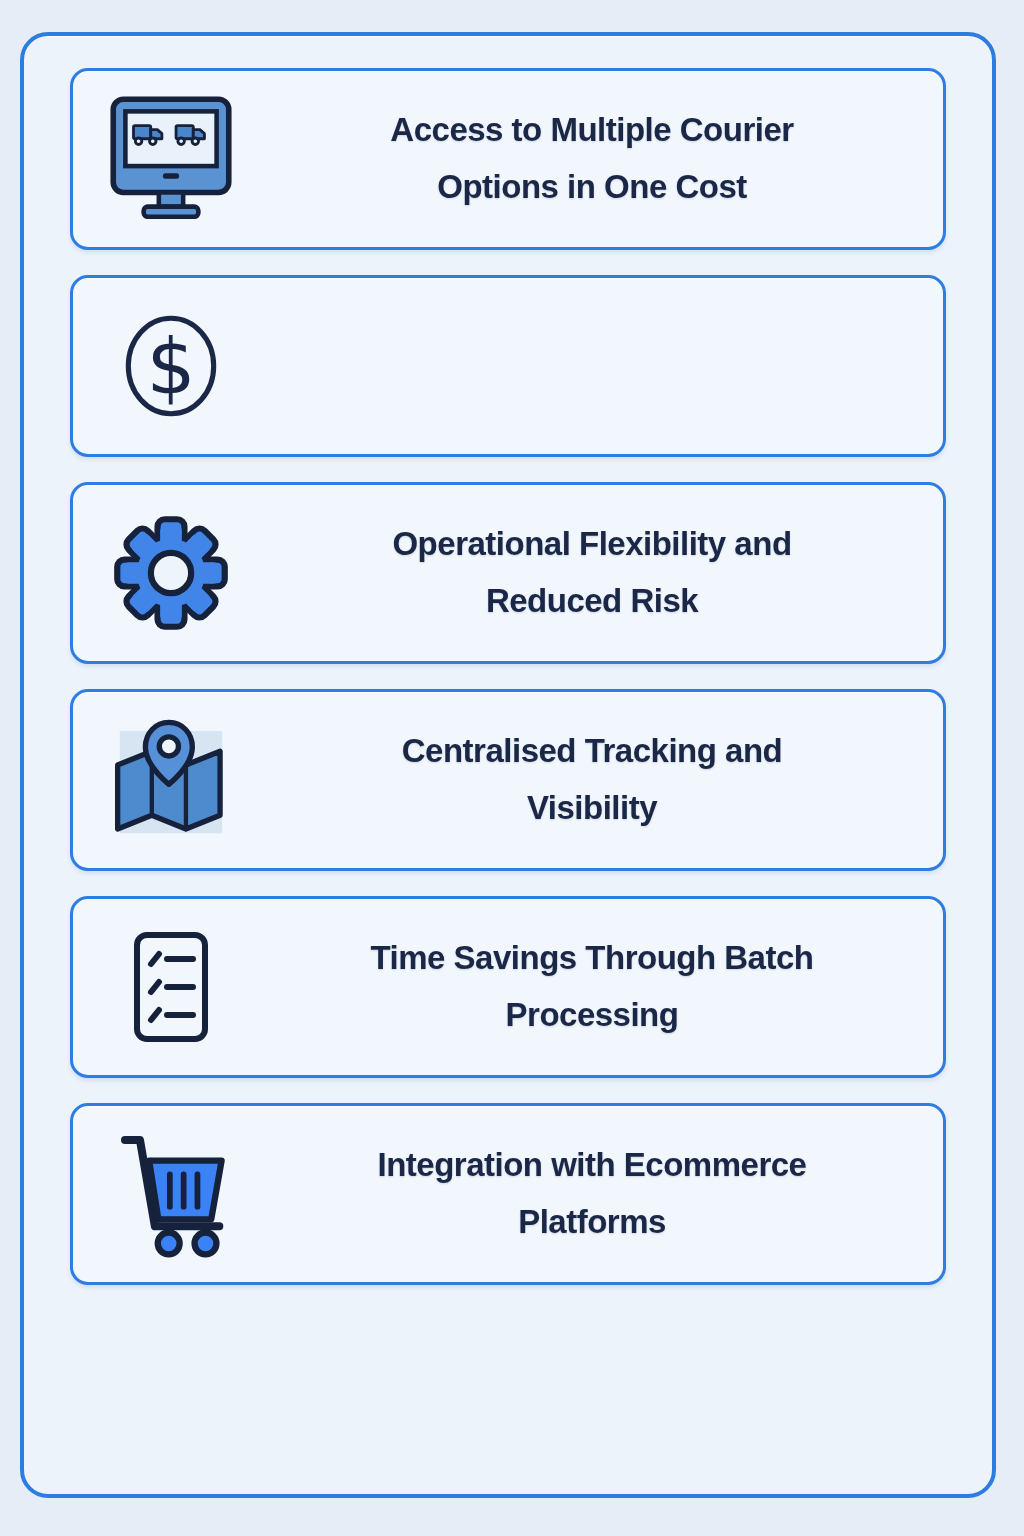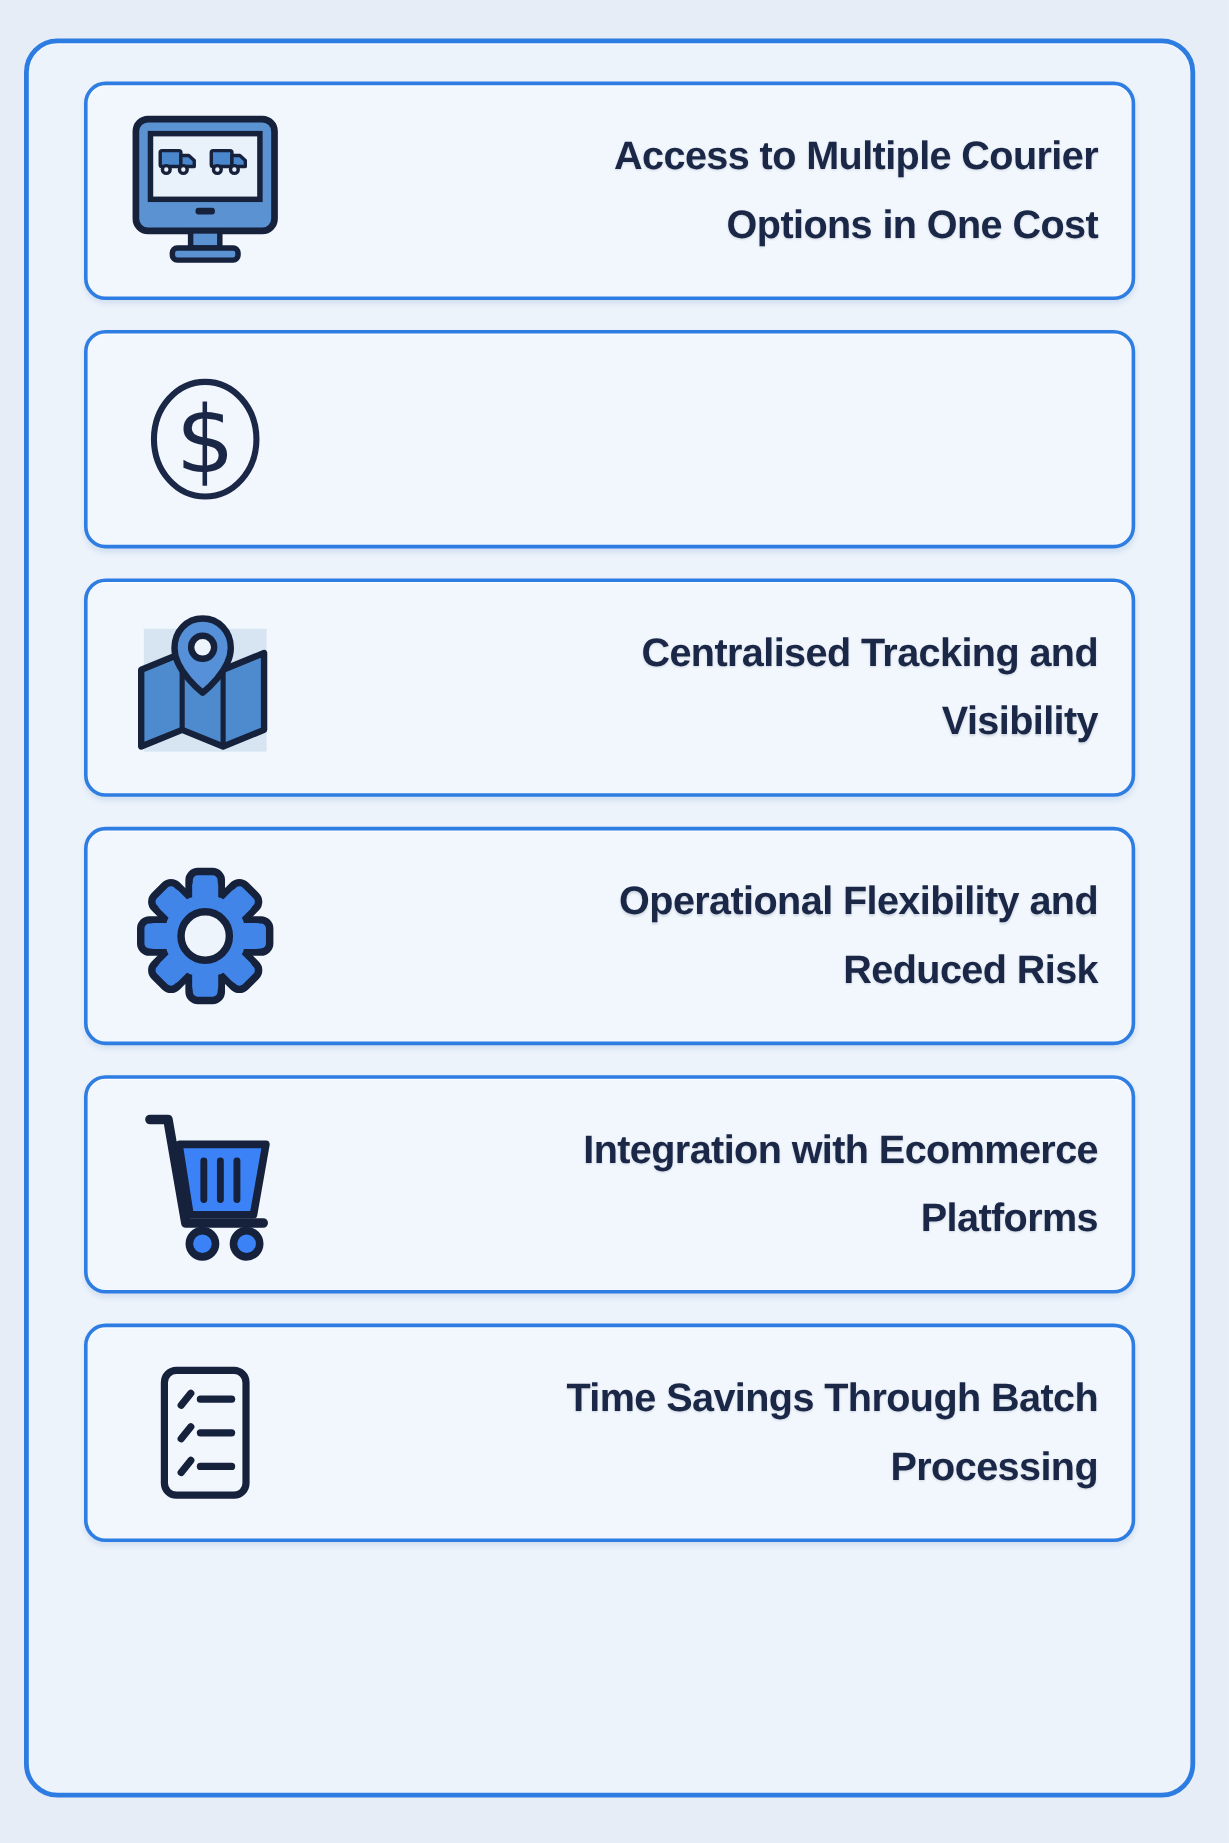--- a/index.html
+++ b/index.html
@@ -57,21 +57,21 @@
     flex: 1;
     text-align: center;
     padding-right: 28px;
     font-size: 33px;
     font-weight: 700;
     letter-spacing: -0.5px;
     line-height: 1.72;
     color: #1b2746;
     text-shadow: 0 1px 2px rgba(20,35,70,0.16);
   }
-  .text-col span { display: block; text-align: right; }
+  .text-col span { display: block; }
   svg { display: block; }
 </style>
 </head>
 <body>
 
 <div class="frame">
 
 
   <div class="cards">
 
@@ -107,36 +107,20 @@
       <div class="icon-col">
         <svg width="122" height="124" viewBox="0 0 120 120">
           <ellipse cx="60" cy="60" rx="42" ry="47" fill="none" stroke="#1b2746" stroke-width="5"></ellipse>
           <text x="60" y="87" font-family="DejaVu Sans, sans-serif" font-size="76" fill="#1b2746" text-anchor="middle">$</text>
         </svg>
       </div>
     </div>
 
     <div class="card">
       <div class="icon-col">
-        <svg width="128" height="128" viewBox="0 0 120 120">
-          <rect x="12" y="14" width="96" height="96" fill="#d7e5f3"></rect>
-          <path d="M10,46 L42,33 L74,46 L106,33 L106,93 L74,106 L42,93 L10,106 Z" fill="#4e8ace" stroke="#16213c" stroke-width="5" stroke-linejoin="round"></path>
-          <path d="M42,33 V93 M74,46 V106" fill="none" stroke="#16213c" stroke-width="4"></path>
-          <path d="M58,6 C45.5,6 36,16 36,29 C36,47 58,64 58,64 C58,64 80,47 80,29 C80,16 70.5,6 58,6 Z" fill="#5590d8" stroke="#16213c" stroke-width="5" stroke-linejoin="round"></path>
-          <circle cx="58" cy="28.5" r="9" fill="#eef4fb" stroke="#16213c" stroke-width="5"></circle>
-        </svg>
-      </div>
-      <div class="text-col">
-        <span>Centralised Tracking and</span>
-        <span>Visibility</span>
-      </div>
-    </div>
-
-    <div class="card">
-      <div class="icon-col">
         <svg width="124" height="124" viewBox="0 0 120 120">
           <g fill="#4285e8" stroke="#16213c" stroke-width="6">
             <rect x="47" y="8" width="26" height="104" rx="7"></rect>
             <rect x="47" y="8" width="26" height="104" rx="7" transform="rotate(45 60 60)"></rect>
             <rect x="47" y="8" width="26" height="104" rx="7" transform="rotate(90 60 60)"></rect>
             <rect x="47" y="8" width="26" height="104" rx="7" transform="rotate(135 60 60)"></rect>
             <circle cx="60" cy="60" r="36"></circle>
           </g>
           <g fill="#4285e8" stroke="none">
             <rect x="49.5" y="13" width="21" height="94" rx="6"></rect>
@@ -148,31 +132,31 @@
         </svg>
       </div>
       <div class="text-col">
         <span>Operational Flexibility and</span>
         <span>Reduced Risk</span>
       </div>
     </div>
 
     <div class="card">
       <div class="icon-col">
-        <svg width="138" height="138" viewBox="0 0 120 120">
-          <path d="M20,13 L33,13 L46,88 L102,88" fill="none" stroke="#16213c" stroke-width="7" stroke-linecap="round" stroke-linejoin="round"></path>
-          <path d="M41,31 L104,31 L95,82 L49,82 Z" fill="#3b82f6" stroke="#16213c" stroke-width="5.5" stroke-linejoin="round"></path>
-          <path d="M59,43 V71 M71,43 V71 M83,43 V71" fill="none" stroke="#16213c" stroke-width="5" stroke-linecap="round"></path>
-          <circle cx="58" cy="103" r="9.5" fill="#3b82f6" stroke="#16213c" stroke-width="5.5"></circle>
-          <circle cx="90" cy="103" r="9.5" fill="#3b82f6" stroke="#16213c" stroke-width="5.5"></circle>
+        <svg width="128" height="128" viewBox="0 0 120 120">
+          <rect x="12" y="14" width="96" height="96" fill="#d7e5f3"></rect>
+          <path d="M10,46 L42,33 L74,46 L106,33 L106,93 L74,106 L42,93 L10,106 Z" fill="#4e8ace" stroke="#16213c" stroke-width="5" stroke-linejoin="round"></path>
+          <path d="M42,33 V93 M74,46 V106" fill="none" stroke="#16213c" stroke-width="4"></path>
+          <path d="M58,6 C45.5,6 36,16 36,29 C36,47 58,64 58,64 C58,64 80,47 80,29 C80,16 70.5,6 58,6 Z" fill="#5590d8" stroke="#16213c" stroke-width="5" stroke-linejoin="round"></path>
+          <circle cx="58" cy="28.5" r="9" fill="#eef4fb" stroke="#16213c" stroke-width="5"></circle>
         </svg>
       </div>
       <div class="text-col">
-        <span>Integration with Ecommerce</span>
-        <span>Platforms</span>
+        <span>Centralised Tracking and</span>
+        <span>Visibility</span>
       </div>
     </div>
 
     <div class="card">
       <div class="icon-col">
         <svg width="120" height="126" viewBox="0 0 120 120">
           <rect x="26" y="8" width="68" height="104" rx="10" fill="#f2f7fd" stroke="#16213c" stroke-width="6"></rect>
           <g stroke="#16213c" stroke-width="6" stroke-linecap="round" fill="none">
             <path d="M40,37 L48,27"></path>
               <path d="M56,32 H82"></path>
@@ -182,14 +166,30 @@
               <path d="M56,88 H82"></path>
           </g>
         </svg>
       </div>
       <div class="text-col">
         <span>Time Savings Through Batch</span>
         <span>Processing</span>
       </div>
     </div>
 
+    <div class="card">
+      <div class="icon-col">
+        <svg width="138" height="138" viewBox="0 0 120 120">
+          <path d="M20,13 L33,13 L46,88 L102,88" fill="none" stroke="#16213c" stroke-width="7" stroke-linecap="round" stroke-linejoin="round"></path>
+          <path d="M41,31 L104,31 L95,82 L49,82 Z" fill="#3b82f6" stroke="#16213c" stroke-width="5.5" stroke-linejoin="round"></path>
+          <path d="M59,43 V71 M71,43 V71 M83,43 V71" fill="none" stroke="#16213c" stroke-width="5" stroke-linecap="round"></path>
+          <circle cx="58" cy="103" r="9.5" fill="#3b82f6" stroke="#16213c" stroke-width="5.5"></circle>
+          <circle cx="90" cy="103" r="9.5" fill="#3b82f6" stroke="#16213c" stroke-width="5.5"></circle>
+        </svg>
+      </div>
+      <div class="text-col">
+        <span>Integration with Ecommerce</span>
+        <span>Platforms</span>
+      </div>
+    </div>
+
   </div>
 </div>
 
 </body></html>

